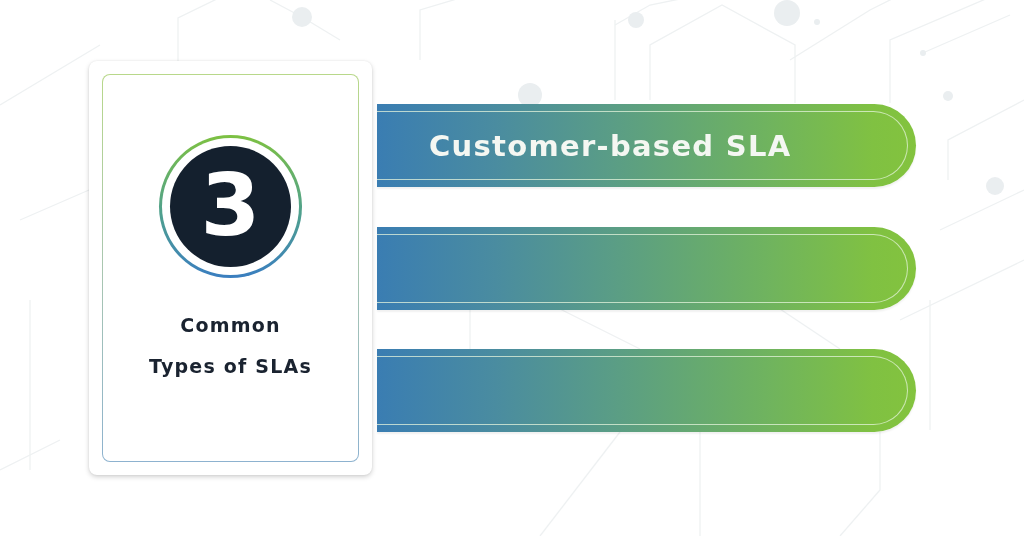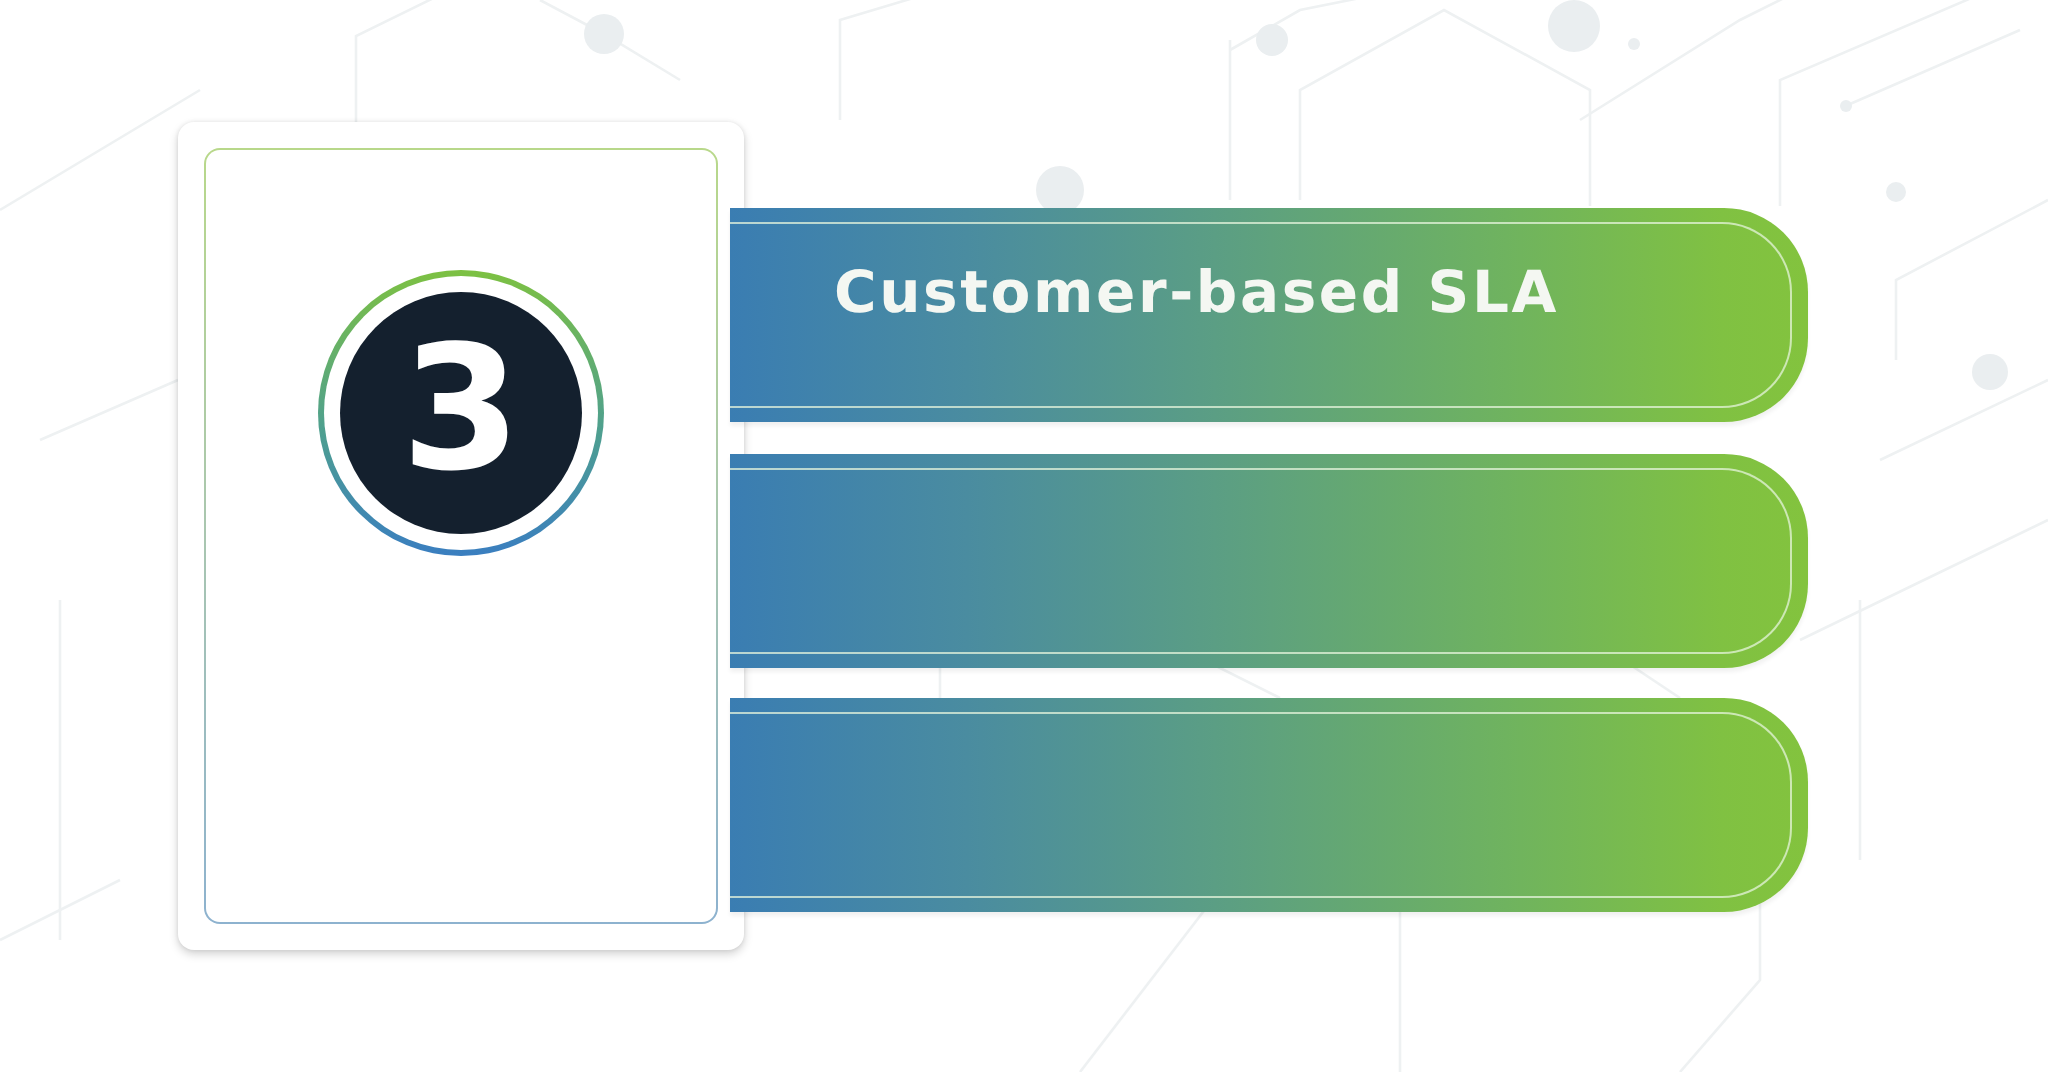--- a/index.html
+++ b/index.html
@@ -44,21 +44,21 @@
 
   .card-title {
     position: absolute; left: 89px; width: 283px; top: 305px;
     text-align: center; color: #1a2330;
     font-family: "DejaVu Sans", sans-serif; font-weight: bold;
     font-size: 19px; line-height: 41px; letter-spacing: 1.2px;
   }
   .card-title div { white-space: nowrap; }
 
   .bar {
-    position: absolute; left: 365px; width: 539px; height: 107px;
+    position: absolute; left: 377px; width: 539px; height: 83px;
     border-radius: 0 42px 42px 0;
     background: linear-gradient(90deg, #3a7db2 0%, #4a8ca0 22%, #5b9e84 45%, #6fb35f 72%, #80c142 92%, #83c33e 100%);
     box-shadow: 0 2px 2px rgba(0,0,0,0.06);
   }
   .bar-line {
     position: absolute; left: 0; top: 7px; right: 8px; bottom: 7px;
     border: 1.5px solid rgba(230, 245, 220, 0.75); border-left: none;
     border-radius: 0 35px 35px 0; box-sizing: border-box;
   }
   .bar-label {
@@ -117,20 +117,22 @@
 
 <div class="badge">
   <div class="badge-gap">
     <div class="badge-core">
       <span class="badge-num">3</span>
     </div>
   </div>
 </div>
 
 <div class="card-title">
+  <div>Common</div>
+  <div>Types of SLAs</div>
 </div>
 
 <div class="bar" style="top:104px;">
   <div class="bar-line"></div>
   <span class="bar-label">Customer-based SLA</span>
 </div>
 
 <div class="bar" style="top:227px;">
   <div class="bar-line"></div>
 </div>

